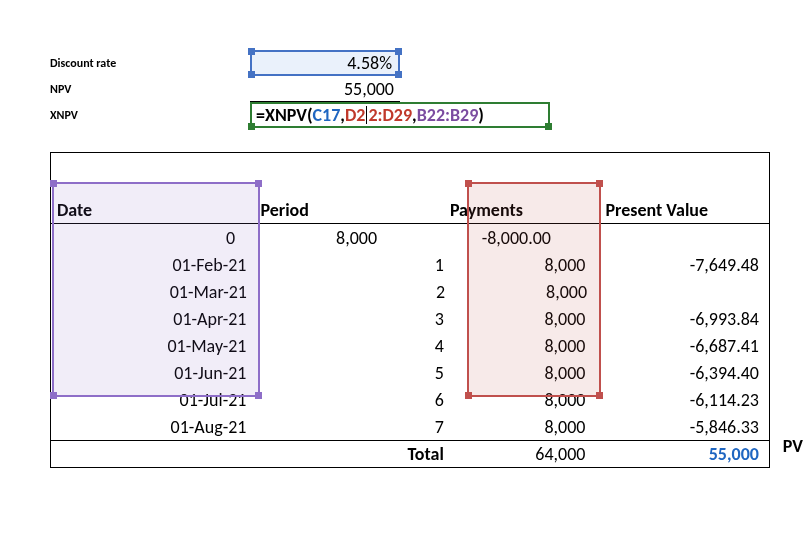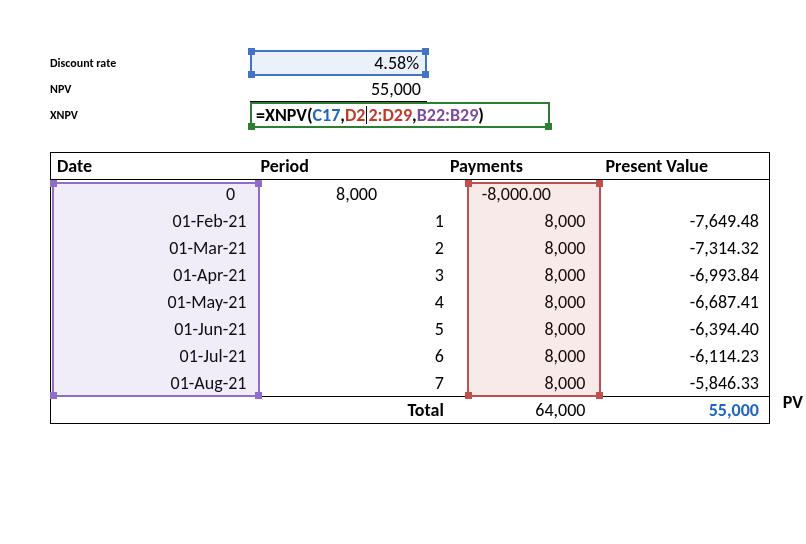--- a/index.html
+++ b/index.html
@@ -19,21 +19,21 @@
     display: flex;
     align-items: center;
     height: 26px;
   }
   .top-label {
     width: 200px;
     font-weight: bold;
     font-size: 12px;
   }
   .top-value {
-    width: 177px;
+    width: 150px;
     text-align: left;
     padding-right: 6px;
   }
   .discount-cell {
     position: relative;
     border: 2px solid #4472C4;
     background: #eaf1fb;
     height: 26px;
     display: flex;
     align-items: center;
@@ -96,21 +96,21 @@
   .col-date   { width: 210px; padding-right: 14px; text-align:right; }
   .col-period { width: 190px; padding-right: 6px; text-align:right; }
   .col-pay    { width: 150px; padding-right: 14px; text-align:right; }
   .col-pv     { width: 170px; padding-right: 10px; text-align:right; }
 
   .hdr { font-weight: bold; text-align:left; }
   .hdr.col-date   { padding-left: 6px; text-align:left; }
   .hdr.col-period { text-align:left; padding-left: 0; }
   .hdr.col-pay    { text-align:left; padding-right: 14px; }
   .hdr.col-pv     { text-align:left; padding-left: 6px; }
-  .header-bar { border-bottom: 1.5px solid #000; }
+  .header-bar { border-bottom: 1.5px solid #000; margin-top: 44px; }
 
   .total-row { border-top: 1.5px solid #000; font-weight:bold; }
   .total-row .col-period { text-align:right; padding-right: 6px; }
   .total-row .col-pay { font-weight: normal; }
   .total-pv-val { color:#1f66c1; font-weight:bold; }
 
   .pv-label {
     position:absolute;
     right: -34px;
     bottom: 10px;
@@ -194,21 +194,20 @@
       <div class="row">
         <div class="col-date">01-Feb-21</div>
         <div class="col-period">1</div>
         <div class="col-pay">8,000</div>
         <div class="col-pv">-7,649.48</div>
       </div>
       <div class="row">
         <div class="col-date">01-Mar-21</div>
         <div class="col-period">2</div>
         <div class="col-pay">8,000</div>
-        <div class="col-pv">-7,314.32</div>
       </div>
       <div class="row">
         <div class="col-date">01-Apr-21</div>
         <div class="col-period">3</div>
         <div class="col-pay">8,000</div>
         <div class="col-pv">-6,993.84</div>
       </div>
       <div class="row">
         <div class="col-date">01-May-21</div>
         <div class="col-period">4</div>

